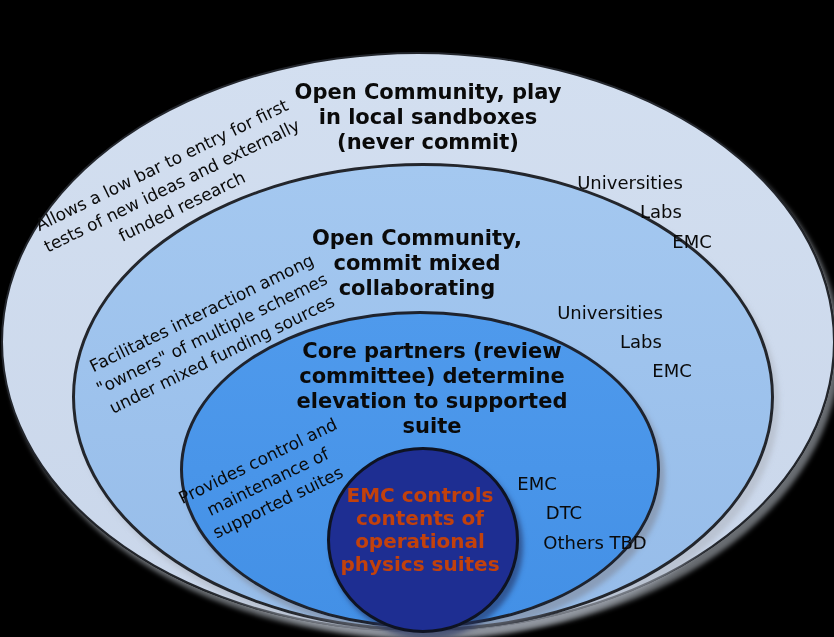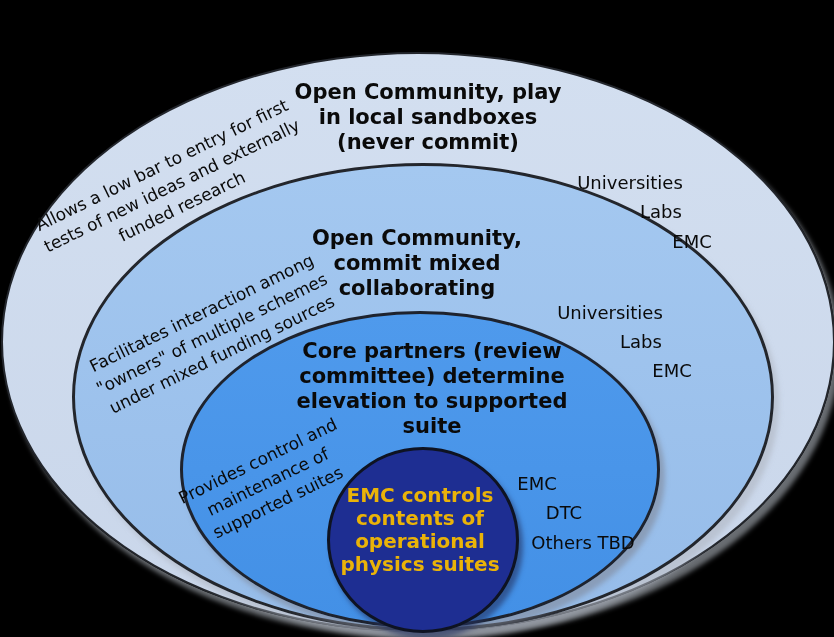--- a/index.html
+++ b/index.html
@@ -35,21 +35,21 @@
   .txt{
     position:absolute;white-space:pre-line;text-align:center;
     width:max-content;color:#0a0a0a;z-index:5;
     transform:translate(-50%,-50%);
   }
   .title{font-weight:bold;font-size:21px;line-height:25px;text-align:center;}
   .note{font-size:17px;line-height:23px;}
   .rot{transform:translate(-50%,-50%) rotate(-26deg);}
   .member{font-size:18px;line-height:20px;margin-top:40px;}
   .core-label{
-    font-weight:bold;font-size:20px;line-height:23px;color:#eab308;
+    font-weight:bold;font-size:20px;line-height:23px;color:#c2410c;
   }
 </style>
 </head>
 <body>
 
 <div id="stage">
 
   <div class="ring ring-outer"></div>
   <div class="ring ring-middle"></div>
   <div class="ring ring-inner"></div>
@@ -77,20 +77,20 @@
 
   <div class="txt title" style="left:432px;top:389px;">Core partners (review
 committee) determine
 elevation to supported
 suite</div>
   <div class="txt note rot" style="left:268px;top:482px;">Provides control and
 maintenance of
 supported suites</div>
   <div class="txt member" style="left:537px;top:444px;">EMC</div>
   <div class="txt member" style="left:564px;top:473px;">DTC</div>
-  <div class="txt member" style="left:583px;top:503px;">Others TBD</div>
+  <div class="txt member" style="left:595px;top:503px;">Others TBD</div>
 
   <div class="txt core-label" style="left:420px;top:530px;">EMC controls
 contents of
 operational
 physics suites</div>
 
 </div>
 
 </body></html>

